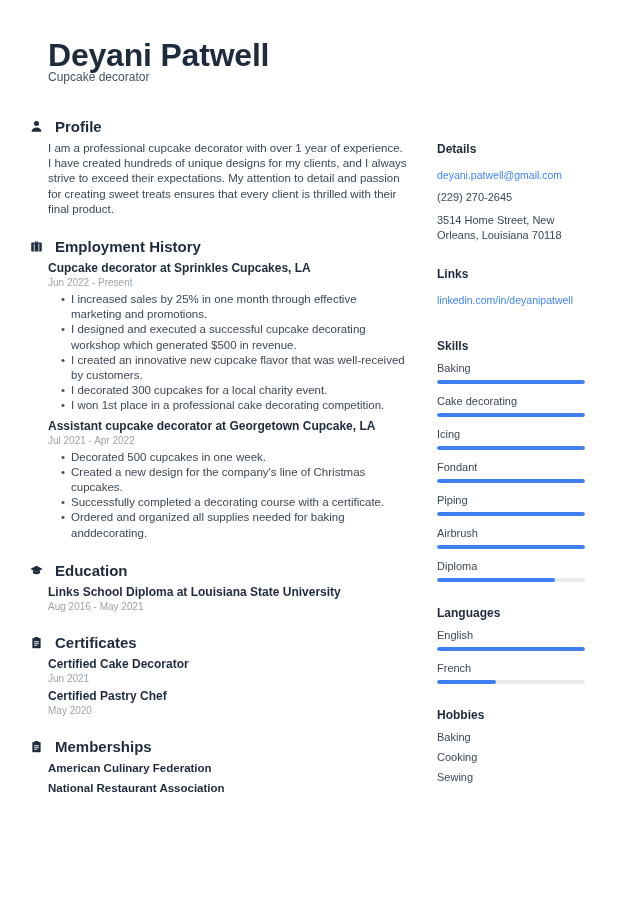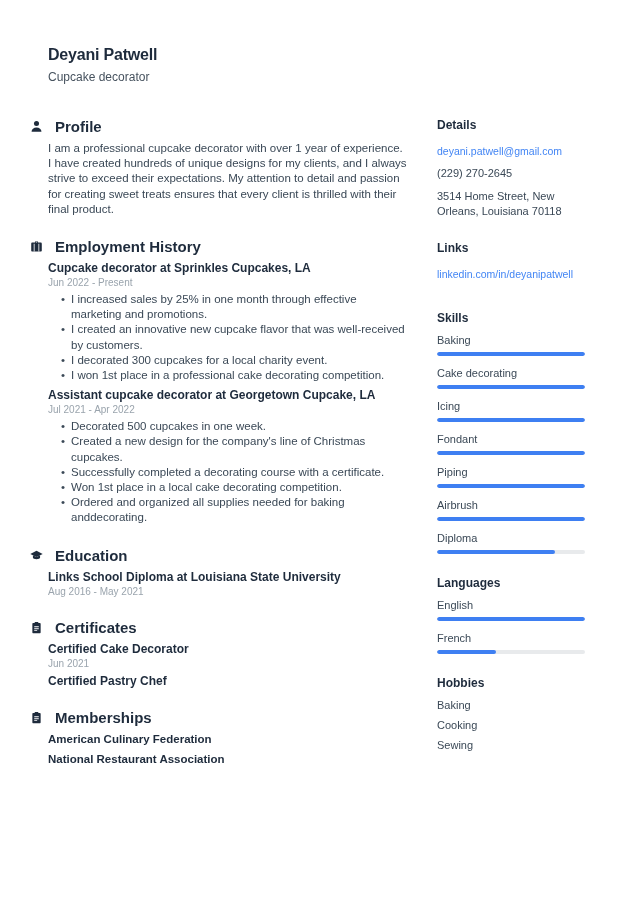--- a/index.html
+++ b/index.html
@@ -12,21 +12,21 @@
     font-family: "Liberation Sans", sans-serif;
     color: var(--body, #3a4856);
     overflow: hidden;
   }
   .page-inner { padding: 42px 55px 0 30px; }
 
   
   .hdr { padding-left: 18px; }
   .hdr h1 {
     margin: 0;
-    font-size: 16px;
+    font-size: 32px;
     line-height: 26px;
     font-weight: 700;
     color: var(--heading, #1e2b3c);
     letter-spacing: -0.2px;
   }
   .hdr .subtitle {
     margin-top: 2px;
     font-size: 12px;
     line-height: 14px;
     color: #46525e;
@@ -61,21 +61,21 @@
   .dates { font-size: 10px; line-height: 12px; color: var(--muted, #9aa4ad); margin: 2px 0 3px; }
   ul.bullets { margin: 3px 0 4px; padding: 0 0 0 13px; list-style: none; }
   ul.bullets li { position: relative; padding-left: 10px; font-size: 11.5px; line-height: 15.2px; color: var(--body, #3a4856); }
   ul.bullets li::before { content: "\2022"; position: absolute; left: 0; top: 0; color: var(--body, #3a4856); }
 
   .edu .para { margin-top: 2px; }
   .cert { margin-bottom: 4px; }
   .member-item { font-size: 11.5px; line-height: 14px; font-weight: 700; color: var(--heading, #1e2b3c); margin-bottom: 6px; }
 
   
-  section.rsec { margin-bottom: 22px; }
+  section.rsec { margin-bottom: 22px; margin-top: 24px; }
   section.rsec h4 { margin: 0 0 9px; font-size: 12px; line-height: 14px; font-weight: 700; color: var(--heading, #1e2b3c); }
   .contact-line { margin: 0 0 8px; font-size: 11px; line-height: 15px; color: var(--body, #3a4856); }
   a.link { display: inline-block; margin-bottom: 8px; font-size: 10.5px; line-height: 14px; color: var(--link, #4285f4); white-space: nowrap; cursor: pointer; }
   .skill-item { margin-bottom: 11px; }
   .skill-name { font-size: 11px; line-height: 13px; color: var(--body, #3a4856); margin-bottom: 5px; }
   .bar-track { width: 100%; height: 4px; background: var(--bar-track, #e8eaec); border-radius: 2px; overflow: hidden; }
   .bar-fill { height: 4px; background: var(--bar-fill, #3e7ff2); border-radius: 2px; width: 0%; }
   .hobby { font-size: 11px; line-height: 13px; color: var(--body, #3a4856); margin-bottom: 7px; }
 </style>
 </head>
@@ -114,34 +114,34 @@
                 </svg>
             </span>
             <h2>Employment History</h2>
           </div>
 
           <article class="job">
             <h3>Cupcake decorator at Sprinkles Cupcakes, LA</h3>
             <div class="dates">Jun 2022 - Present</div>
             <ul class="bullets">
               <li>I increased sales by 25% in one month through effective marketing and promotions.</li>
+              <li>I designed and executed a successful cupcake decorating workshop which generated $500 in revenue.</li>
               <li>I created an innovative new cupcake flavor that was well-received by customers.</li>
               <li>I decorated 300 cupcakes for a local charity event.</li>
               <li>I won 1st place in a professional cake decorating competition.</li>
             </ul>
           </article>
 
           <article class="job">
             <h3>Assistant cupcake decorator at Georgetown Cupcake, LA</h3>
             <div class="dates">Jul 2021 - Apr 2022</div>
             <ul class="bullets">
               <li>Decorated 500 cupcakes in one week.</li>
               <li>Created a new design for the company's line of Christmas cupcakes.</li>
               <li>Successfully completed a decorating course with a certificate.</li>
-              <li>Won 1st place in a local cake decorating competition.</li>
               <li>Ordered and organized all supplies needed for baking anddecorating.</li>
             </ul>
           </article>
         </section>
 
         <section class="lsec edu">
           <div class="sec-head">
             <span class="icon">
               <svg viewBox="0 0 16 16">
                   <path d="M8 2.3 15.6 6 8 9.7.4 6z"></path>
@@ -162,20 +162,21 @@
                 </svg>
             </span>
             <h2>Certificates</h2>
           </div>
           <div class="cert">
             <h3>Certified Cake Decorator</h3>
             <div class="dates">Jun 2021</div>
           </div>
           <div class="cert">
             <h3>Certified Pastry Chef</h3>
+            <div class="dates">May 2020</div>
           </div>
         </section>
 
         <section class="lsec">
           <div class="sec-head">
             <span class="icon">
               <svg viewBox="0 0 16 16">
                   <path d="M4.1 2.4h7.8c.7 0 1.2.5 1.2 1.2v10.2c0 .7-.5 1.2-1.2 1.2H4.1c-.7 0-1.2-.5-1.2-1.2V3.6c0-.7.5-1.2 1.2-1.2zm1.1 4.2v1h5.6v-1H5.2zm0 2.4v1h5.6v-1H5.2zm0 2.4v1h3.6v-1H5.2zM6.3 1.1h3.4c.3 0 .6.3.6.6v1c0 .3-.3.6-.6.6H6.3c-.3 0-.6-.3-.6-.6v-1c0-.3.3-.6.6-.6z"></path>
                 </svg>
             </span>

